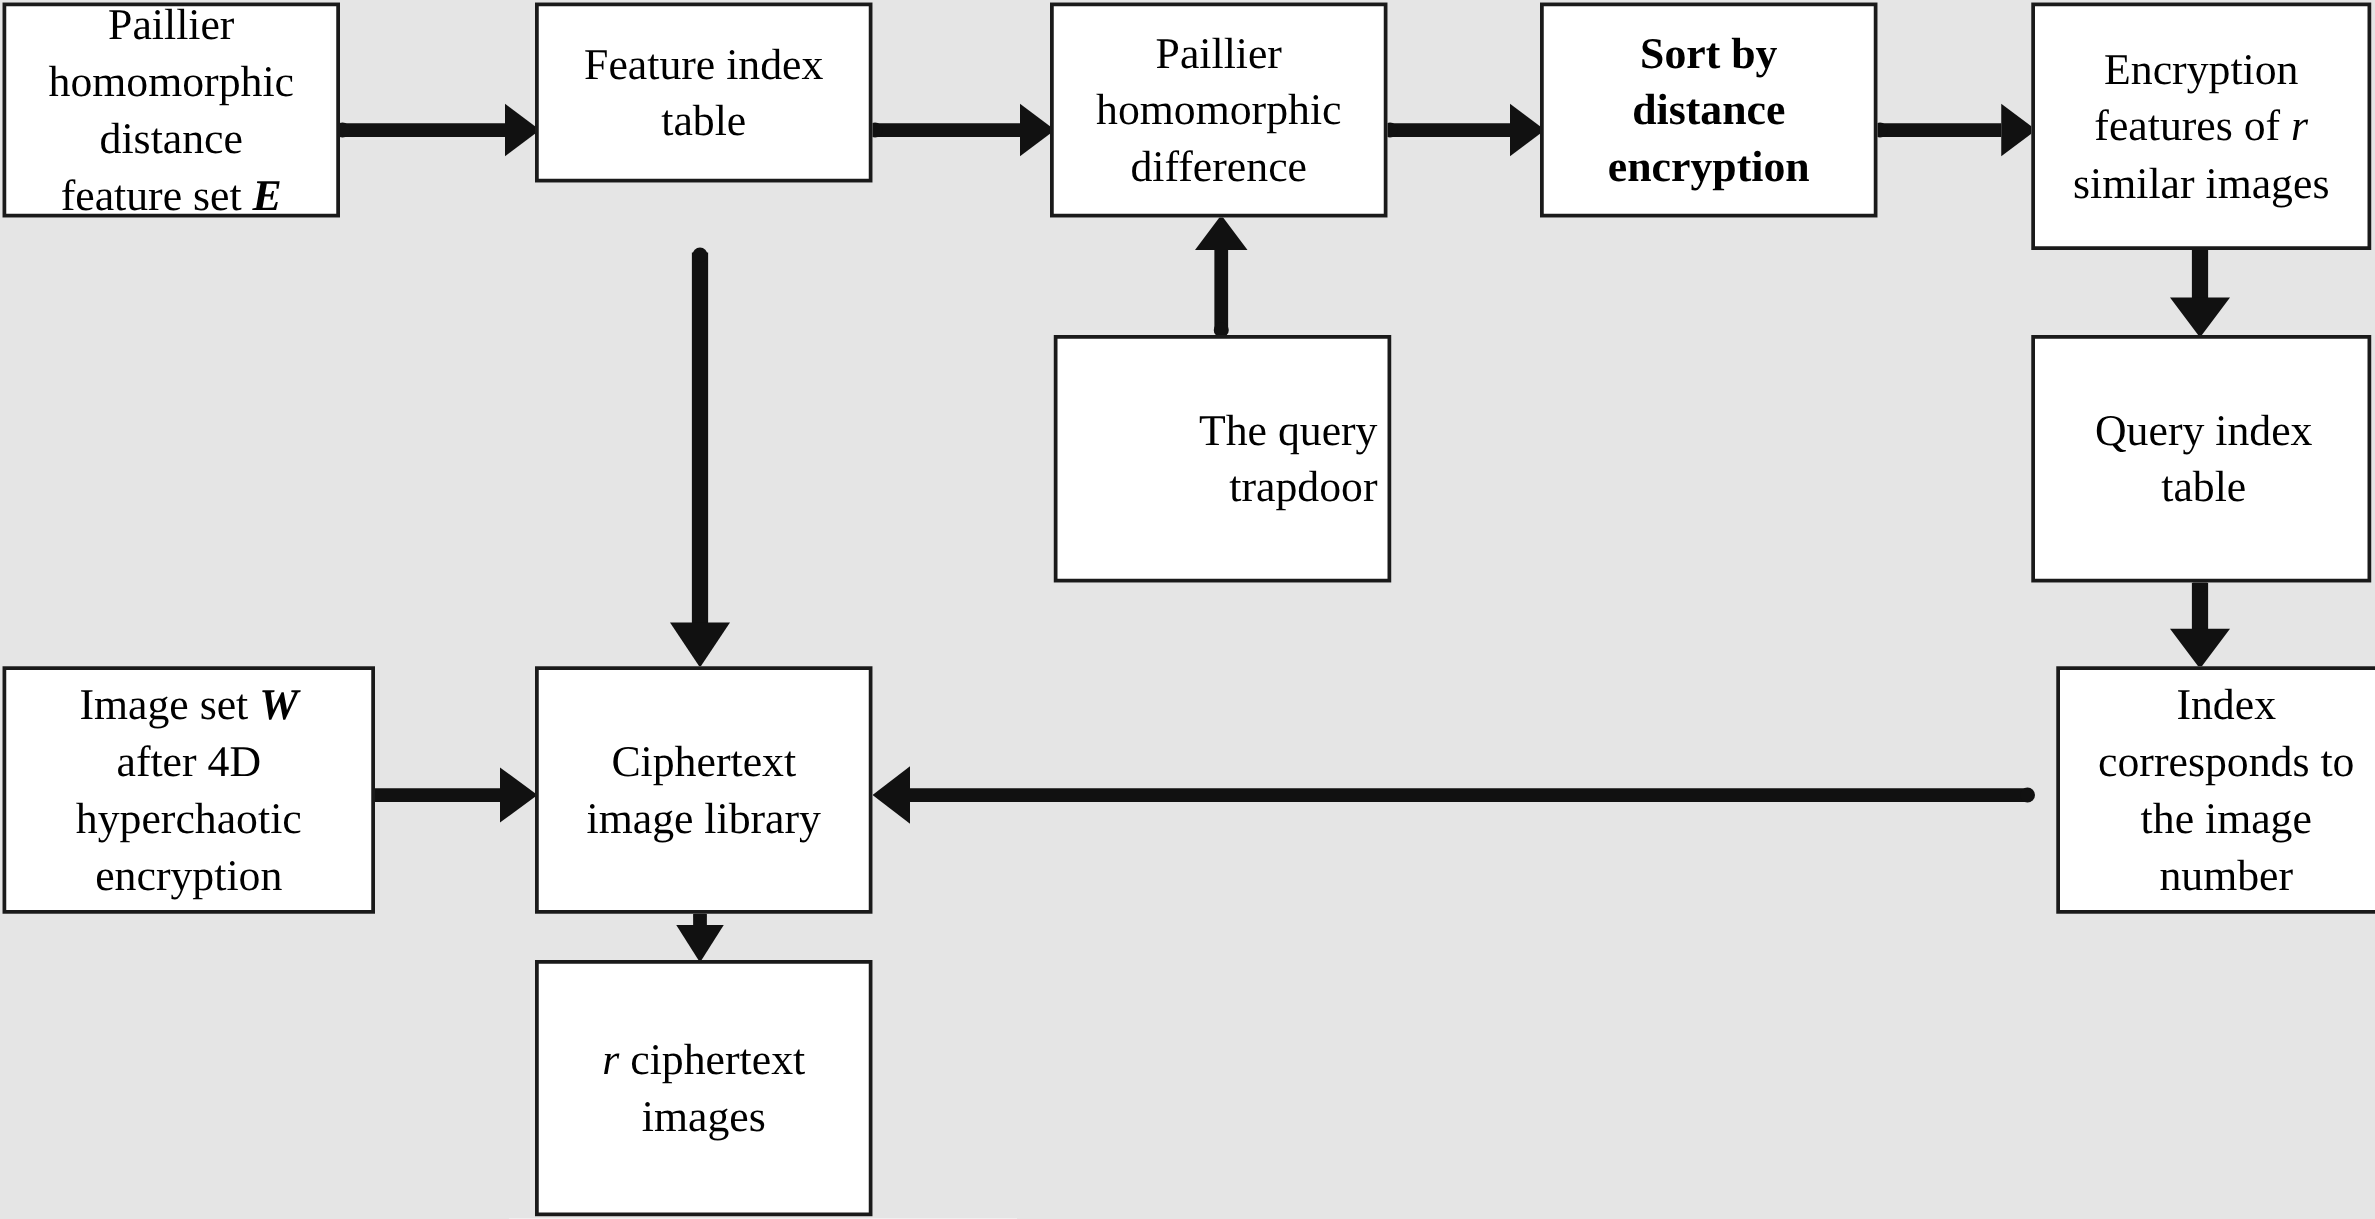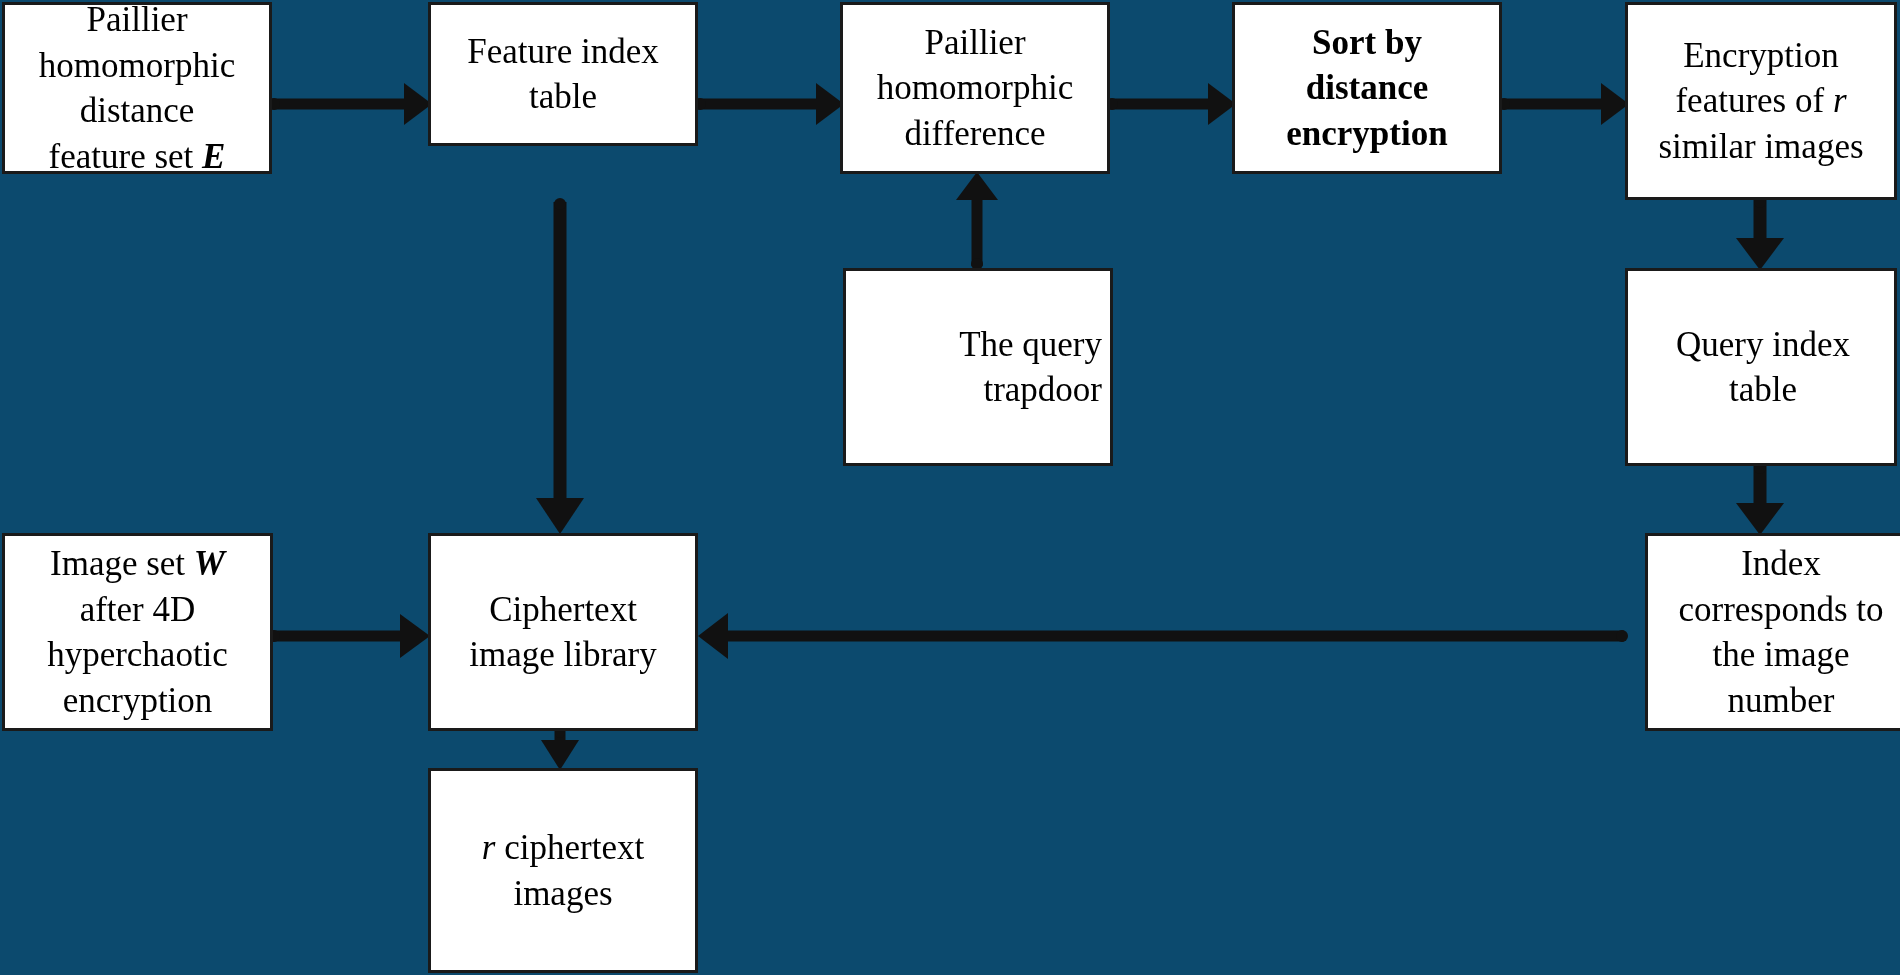--- a/index.html
+++ b/index.html
@@ -8,21 +8,21 @@
     background: #ffffff;
   }
   body {
     font-family: "Liberation Serif", "DejaVu Serif", serif;
     color: #000000;
   }
   #canvas {
     position: relative;
     width: 1900px;
     height: 975px;
-    background: #0c4a6e;
+    background: #e5e5e5;
     overflow: hidden;
   }
   .node {
     position: absolute;
     box-sizing: border-box;
     border: 3px solid #1a1a1a;
     background: #ffffff;
     display: flex;
     align-items: center;
     justify-content: center;
@@ -156,21 +156,21 @@
   </div>
 
   <div class="node" style="left:843px; top:268px; width:270px; height:198px;text-align:right;">
     <span class="label"><span>The query</span><br><span>trapdoor</span></span>
   </div>
 
   <div class="node" style="left:1625px; top:268px; width:272px; height:198px;padding-left:12px;">
     <span class="label"><span>Query index</span><br><span>table</span></span>
   </div>
 
-  <div class="node" style="left:2px; top:533px; width:271px; height:198px;">
+  <div class="node" style="left:2px; top:533px; width:298px; height:198px;">
     <span class="label"><span>Image set </span><span class="sym-bold">W</span><br><span> after 4D</span><br><span>hyperchaotic</span><br><span>encryption</span></span>
   </div>
 
   <div class="node" style="left:428px; top:533px; width:270px; height:198px;">
     <span class="label"><span>Ciphertext</span><br><span>image library</span></span>
   </div>
 
   <div class="node" style="left:1625px; top:533px; width:272px; height:198px;margin-left:20px;">
     <span class="label"><span>Index</span><br><span>corresponds to</span><br><span>the image</span><br><span>number</span></span>
   </div>

